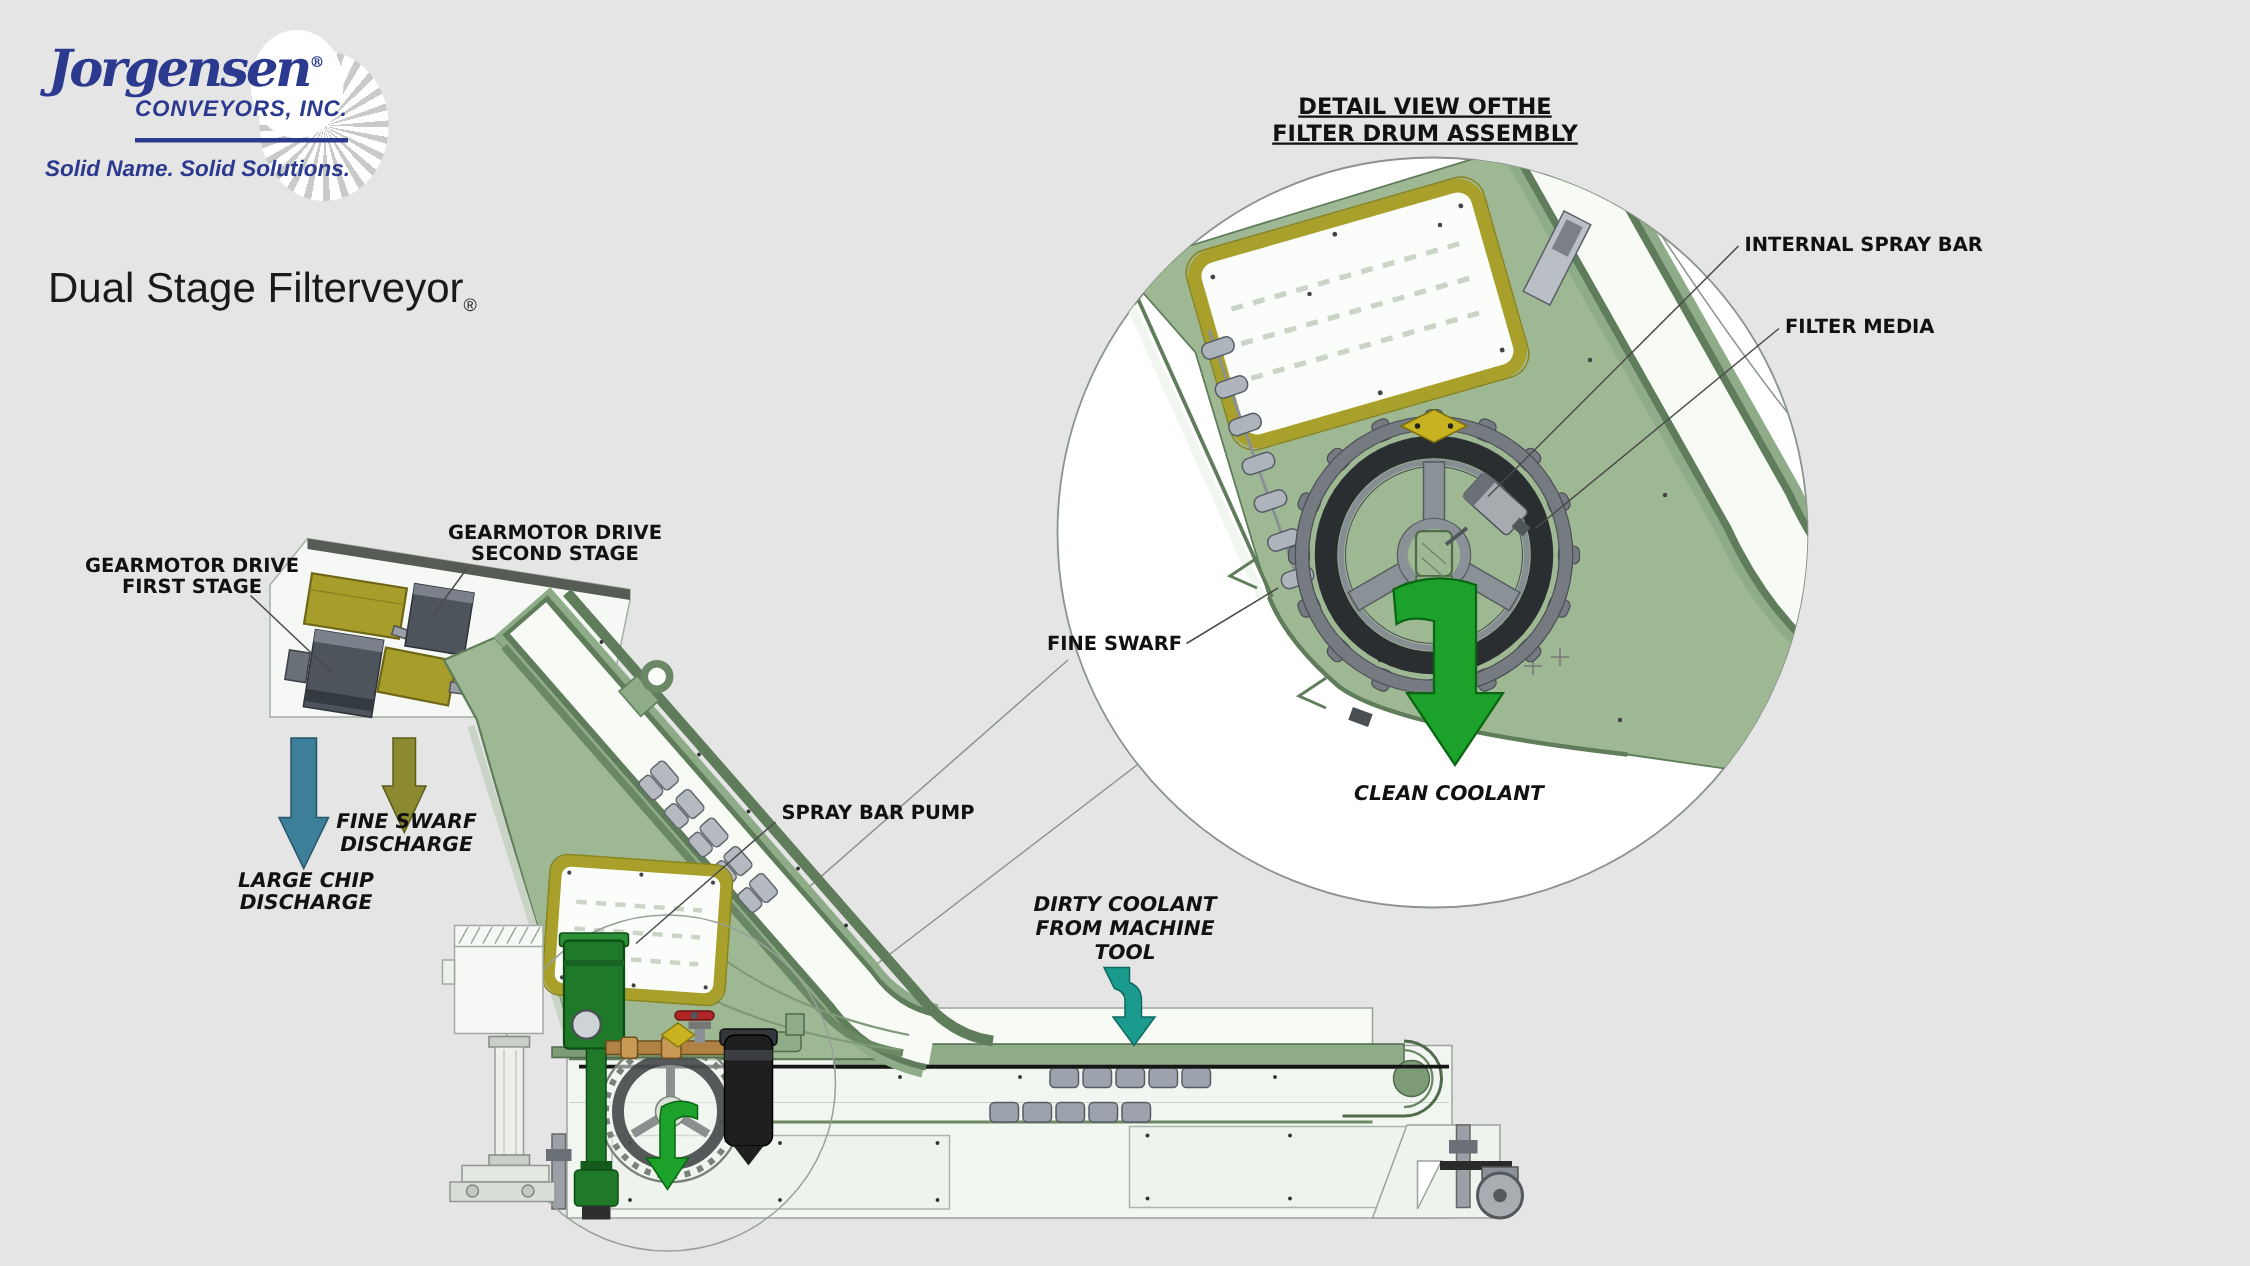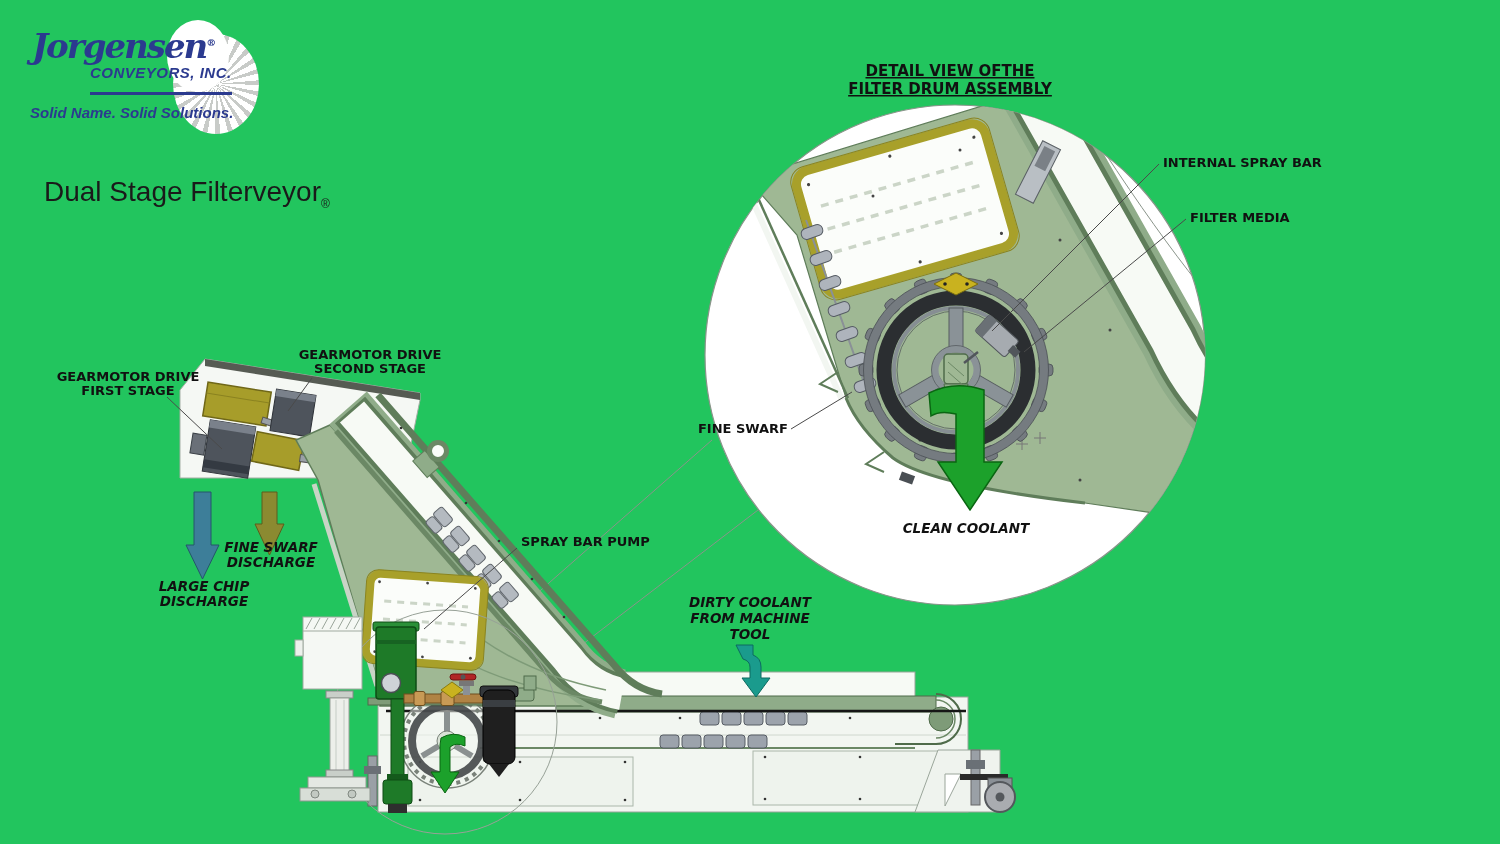--- a/index.html
+++ b/index.html
@@ -1,32 +1,32 @@
 <!DOCTYPE html>
 <html><head>
 <meta charset="utf-8">
 <style>
   html,body{margin:0;padding:0;background:#fff;}
-  #stage{position:relative;width:1500px;height:844px;background:#22c55e;overflow:hidden;
+  #stage{position:relative;width:1500px;height:844px;background:#e5e5e5;overflow:hidden;
          font-family:"Liberation Sans",sans-serif;}
   
   #logo{position:absolute;left:28px;top:18px;width:260px;height:125px;}
   .logo-fan{position:absolute;left:145px;top:16px;width:86px;height:100px;border-radius:50%;
     background:repeating-conic-gradient(from 10deg,#C8CBC8 0deg 6deg,#ffffff 6deg 15deg);}
   .logo-fan::after{content:"";position:absolute;left:-6px;top:-14px;width:62px;height:72px;
     border-radius:50%;background:#fff;}
   .logo-brand{position:absolute;left:4px;top:8px;font:italic bold 34px "DejaVu Serif",serif;
     color:#2B3A8F;letter-spacing:-2px;z-index:2;}
   .logo-brand sup{font-size:10px;}
   .logo-division{position:absolute;left:62px;top:46px;font:italic bold 15px "Liberation Sans",sans-serif;
     color:#2B3A8F;border-bottom:3px solid #2B3A8F;padding-bottom:11px;z-index:2;letter-spacing:.5px;}
   .logo-tagline{position:absolute;left:2px;top:86px;font:italic bold 15px "Liberation Sans",sans-serif;
     color:#2B3A8F;z-index:2;}
   
-  #page-title{position:absolute;left:44px;top:176px;font:28px "Liberation Sans",sans-serif;color:#1a1a1a;}
+  #page-title{position:absolute;left:32px;top:176px;font:28px "Liberation Sans",sans-serif;color:#1a1a1a;}
   #page-title sub{font-size:12px;}
   
   .lbl{font:bold 13px "DejaVu Sans",sans-serif;fill:#111;}
   .lbl-it{font:italic bold 13.5px "DejaVu Sans",sans-serif;fill:#111;}
   .hd{font:bold 15px "DejaVu Sans",sans-serif;fill:#111;text-decoration:underline;}
   .ldr{stroke:#4a4a4a;stroke-width:1;fill:none;}
   .thin{stroke:#8A948A;stroke-width:1;fill:none;}
 </style>
 </head>
 <body>

